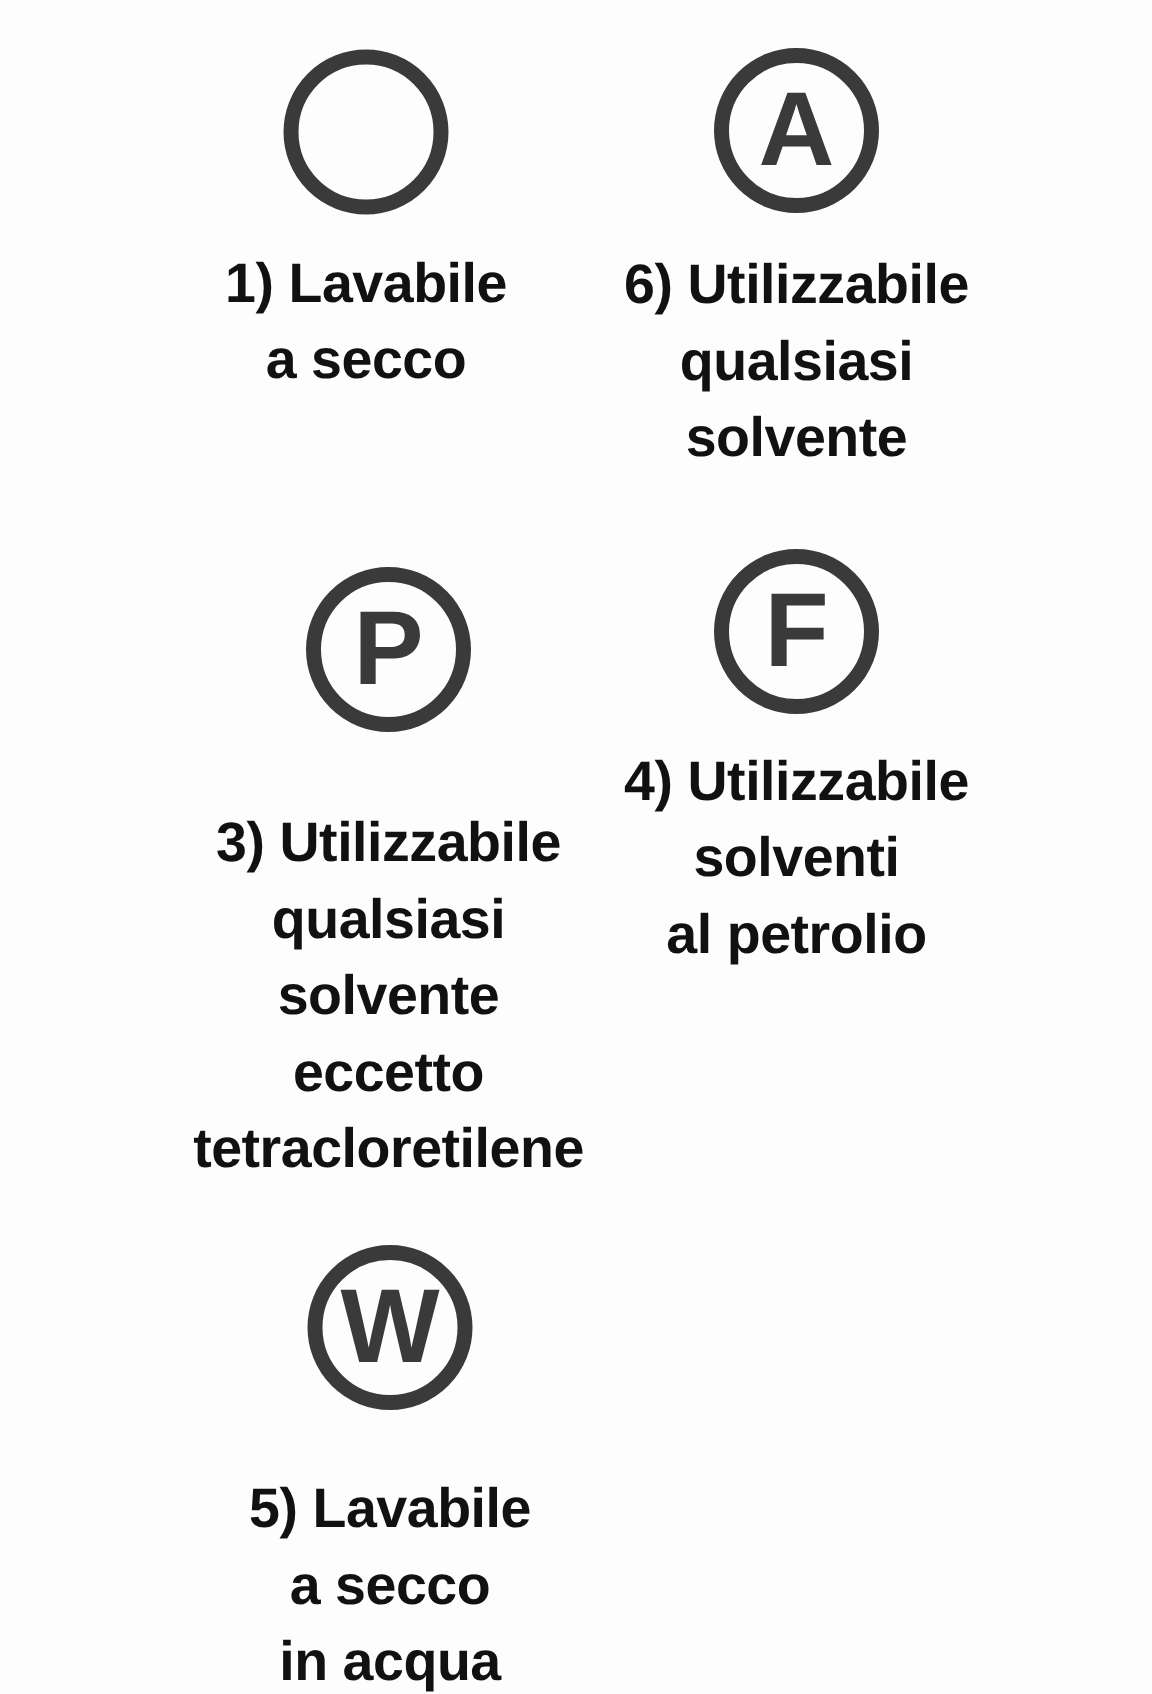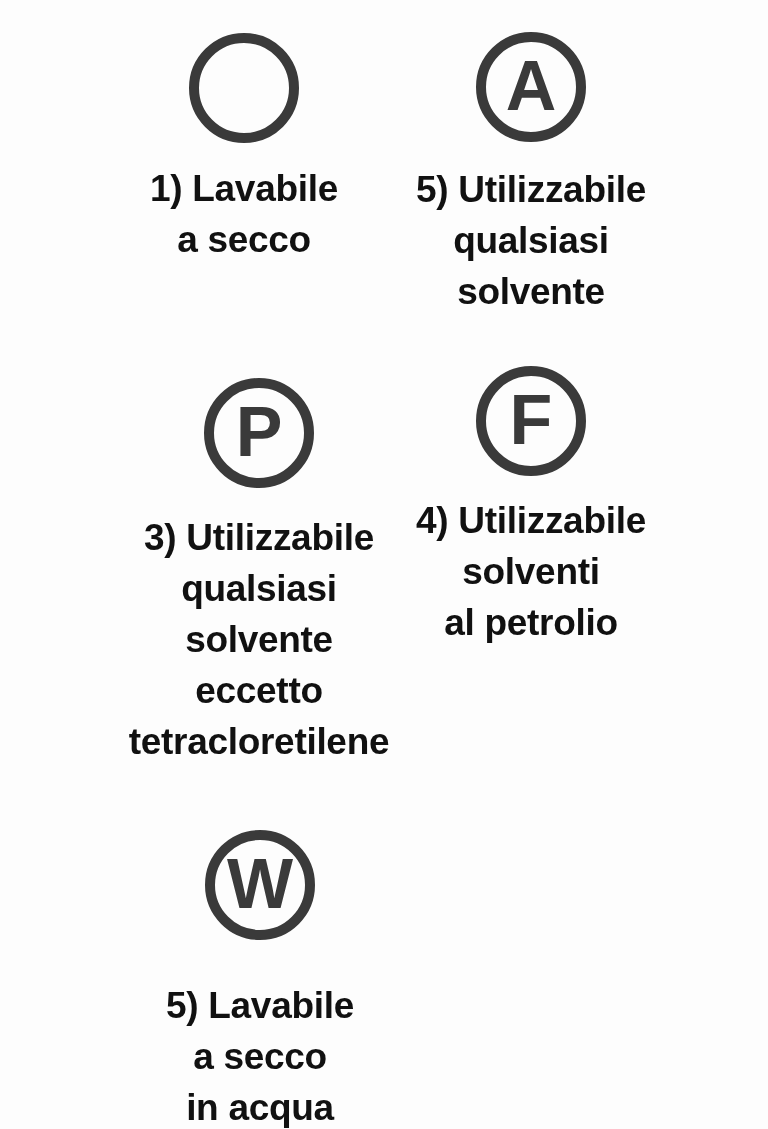--- a/index.html
+++ b/index.html
@@ -50,21 +50,21 @@
     text-align: center;
     white-space: pre-line;
     letter-spacing: -0.3px;
   }
   
   .pos-1 { left: 64px;  top: 33px;  }
   .pos-1 .caption { margin-top: 20px; }
   .pos-2 { left: 351px; top: 32px;  }
   .pos-2 .caption { margin-top: 22px; }
   .pos-3 { left: 79px;  top: 378px; }
-  .pos-3 .caption { margin-top: 24px; }
+  .pos-3 .caption { margin-top: 48px; }
   .pos-4 { left: 351px; top: 366px; }
   .pos-4 .caption { margin-top: 19px; }
   .pos-5 { left: 80px;  top: 830px; }
   .pos-5 .caption { margin-top: 40px; }
 </style>
 </head>
 <body>
 
 <div class="page">
 
@@ -73,21 +73,21 @@
       <span class="letter"></span>
     </div>
     <figcaption class="caption">1) Lavabile
 a secco</figcaption>
   </figure>
 
   <figure class="item pos-2">
     <div class="symbol">
       <span class="letter">A</span>
     </div>
-    <figcaption class="caption">5) Utilizzabile
+    <figcaption class="caption">6) Utilizzabile
 qualsiasi
 solvente</figcaption>
   </figure>
 
   <figure class="item pos-3">
     <div class="symbol">
       <span class="letter">P</span>
     </div>
     <figcaption class="caption">3) Utilizzabile
 qualsiasi

